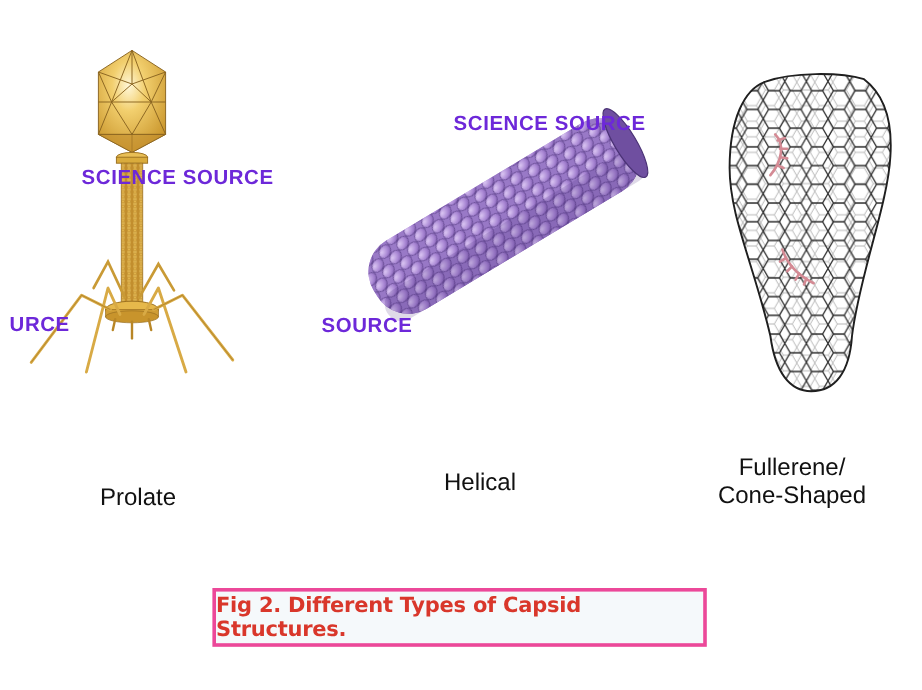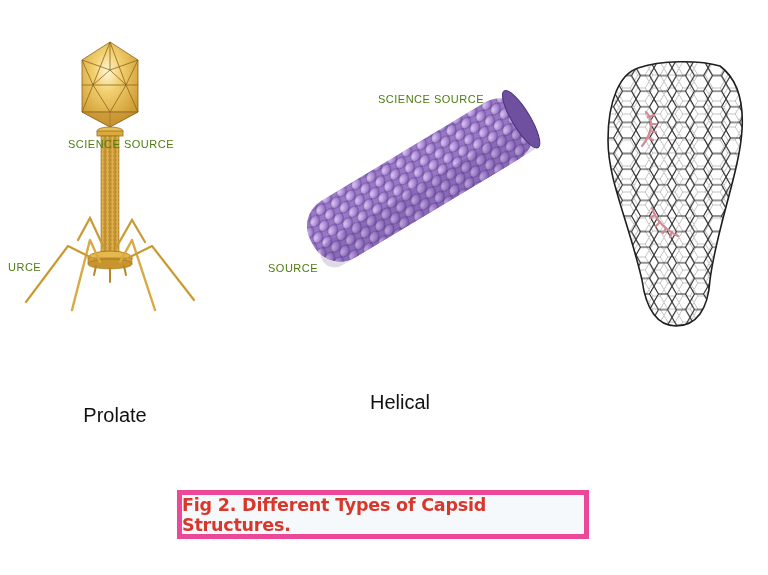--- a/index.html
+++ b/index.html
@@ -1,25 +1,25 @@
 <!DOCTYPE html>
 <html><head>
 <meta charset="utf-8">
 <style>
   html, body { margin: 0; padding: 0; background: #ffffff; }
   body { width: 768px; height: 575px; position: relative; overflow: hidden;
          font-family: "Liberation Sans", sans-serif; }
   .panel { position: absolute; }
   .label { position: absolute; color: #111; font-size: 20px; text-align: center;
            line-height: 23px; font-family: "Liberation Sans", sans-serif; }
-  .watermark { position: absolute; color: #4d7c0f; font-weight: normal;
-               font-size: 11px; letter-spacing: 0.5px;
+  .watermark { position: absolute; color: #6d28d9; font-weight: bold;
+               font-size: 17px; letter-spacing: 0.5px;
                font-family: "Liberation Sans", sans-serif; }
   .caption-box { position: absolute; left: 177px; top: 490px; width: 412px; height: 49px;
-                 border: 5px solid #ec4899; background: #f5f9fb; box-sizing: border-box;
+                 border: 3px solid #ec4899; background: #f5f9fb; box-sizing: border-box;
                  display: flex; align-items: center; justify-content: center; }
   .caption-text { color: #d9372b; font-weight: bold; font-size: 17.5px;
                   font-family: "DejaVu Sans", sans-serif; letter-spacing: -0.2px; }
   svg { display: block; }
 </style>
 </head>
 <body>
 
 <div class="panel" style="left:20px;top:30px;width:200px;height:290px;">
   <svg width="200" height="290" viewBox="0 0 200 290">
@@ -149,17 +149,19 @@
       <path d="M48,57 l6,-2 M50,64 l6,0 M50,71 l6,1 M48,78 l5,2"></path>
       <path d="M52,148 C56,160 66,170 78,176"></path>
       <path d="M55,155 l-5,3 M60,162 l-4,4 M66,168 l-3,5 M72,172 l-2,5"></path>
     </g>
   </svg>
 </div>
 
 <div class="label" style="left:60px;top:404px;width:110px;">Prolate</div>
 <div class="label" style="left:345px;top:391px;width:110px;text-align:center;">Helical</div>
 <div class="label" style="left:570px;top:379px;width:180px;">
+  <div>Fullerene/</div>
+  <div>Cone-Shaped</div>
 </div>
 
 <div class="caption-box">
   <span class="caption-text">Fig 2. Different Types of Capsid Structures.</span>
 </div>
 
 </body></html>

